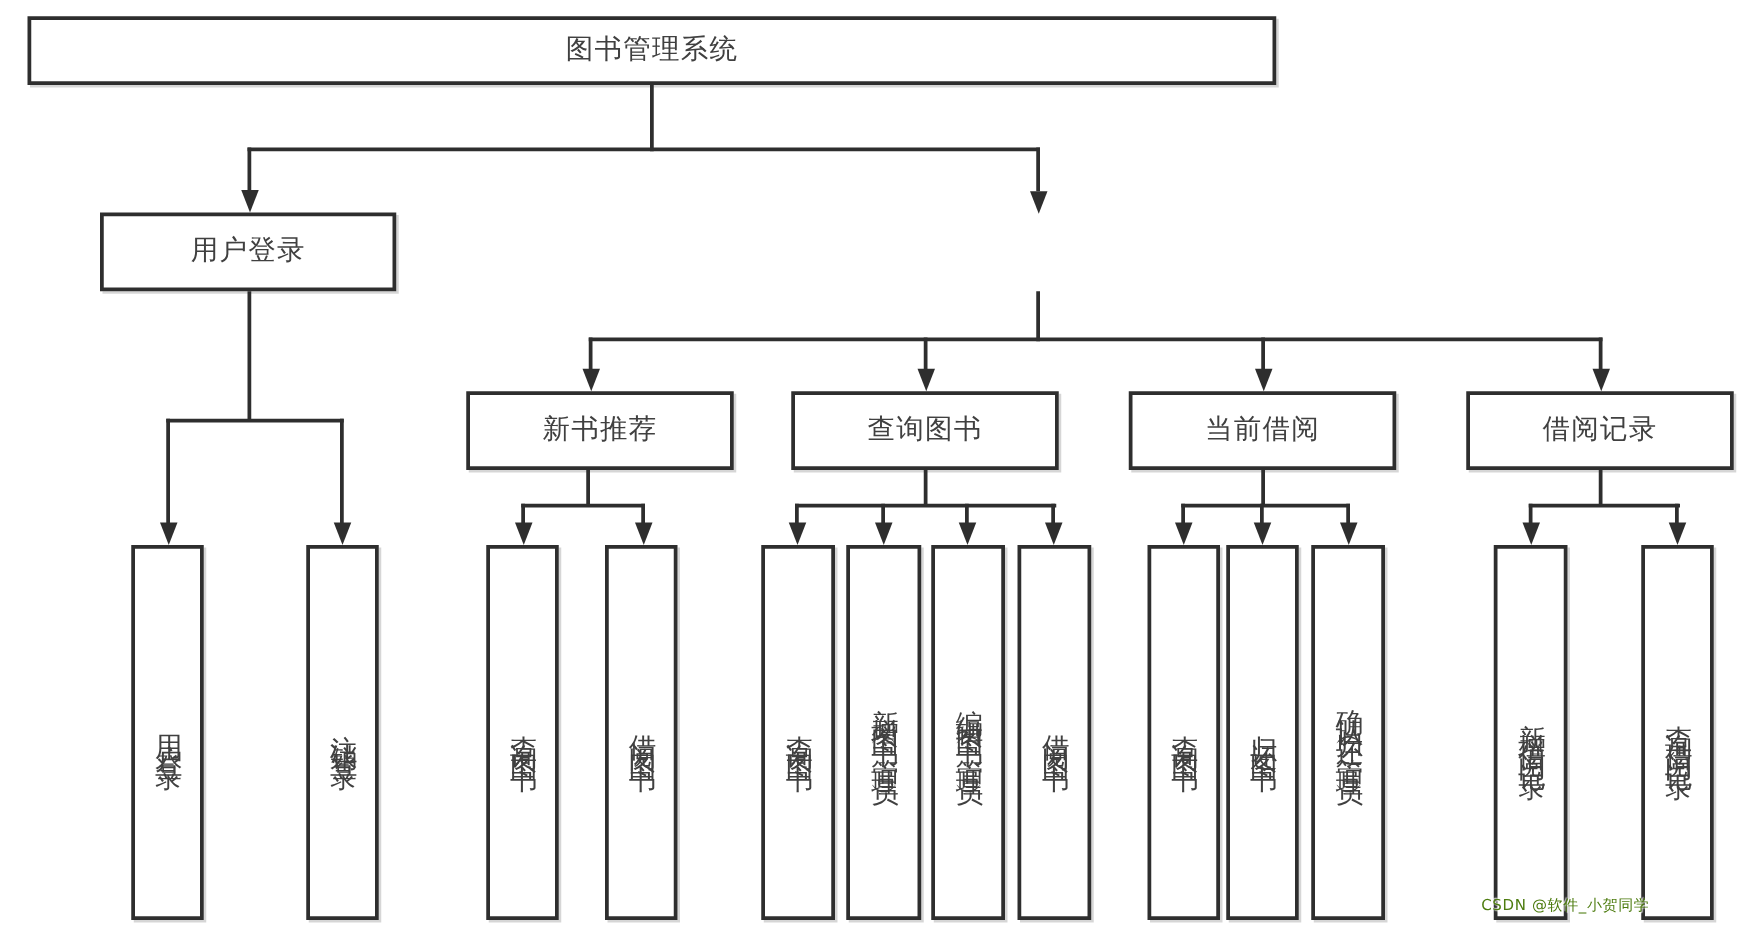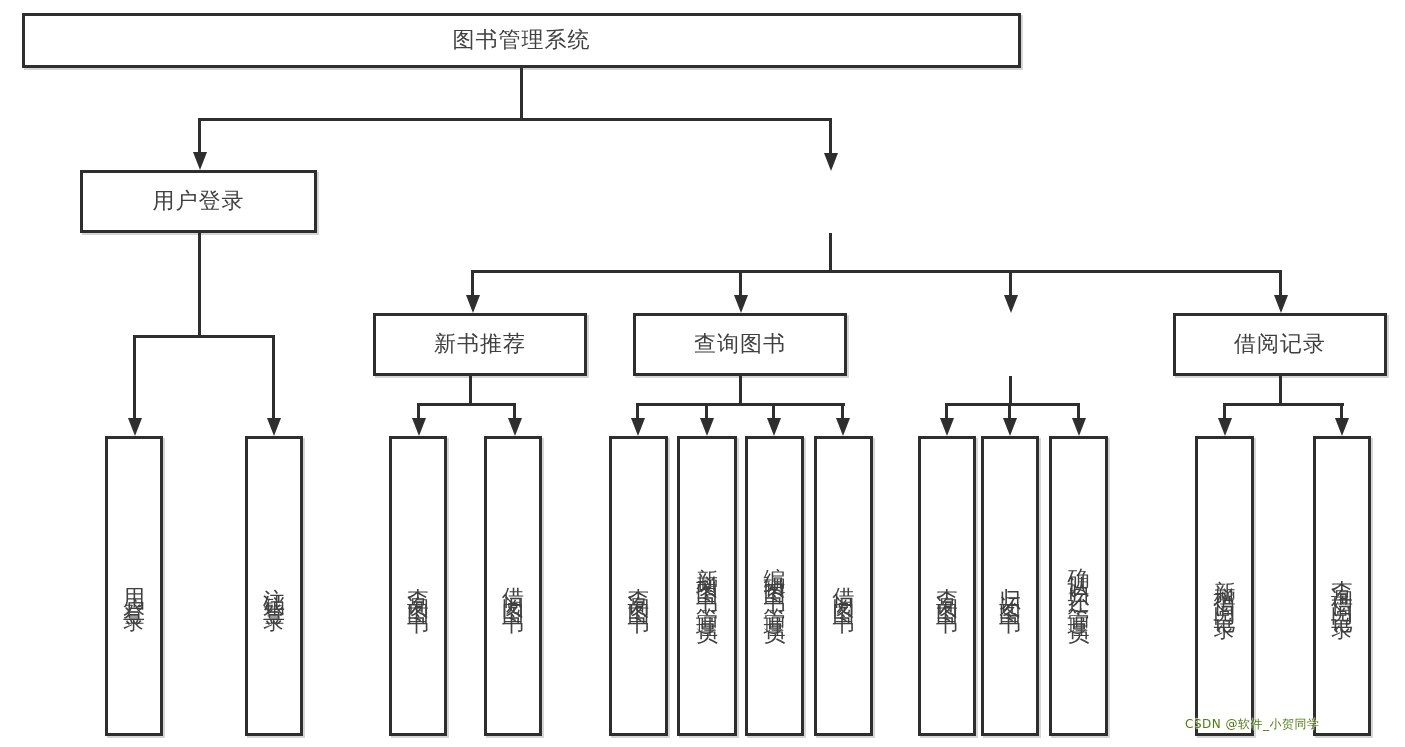--- a/index.html
+++ b/index.html
@@ -66,20 +66,23 @@
 
   <div class="box" style="left:80px; top:170px; width:237px; height:63px;">
     <span class="lbl">用户登录</span>
   </div>
 
   <div class="box" style="left:373px; top:313px; width:214px; height:63px;">
     <span class="lbl">新书推荐</span>
   </div>
   <div class="box" style="left:633px; top:313px; width:214px; height:63px;">
     <span class="lbl">查询图书</span>
+  </div>
+  <div class="box" style="left:903px; top:313px; width:214px; height:63px;">
+    <span class="lbl">当前借阅</span>
   </div>
   <div class="box" style="left:1173px; top:313px; width:214px; height:63px;">
     <span class="lbl">借阅记录</span>
   </div>
 
   <div class="box v" style="left:105px; top:436px; width:58px; height:300px;">
     <span class="lbl">用户登录</span>
   </div>
   <div class="box v" style="left:245px; top:436px; width:58px; height:300px;">
     <span class="lbl">注销登录</span>

